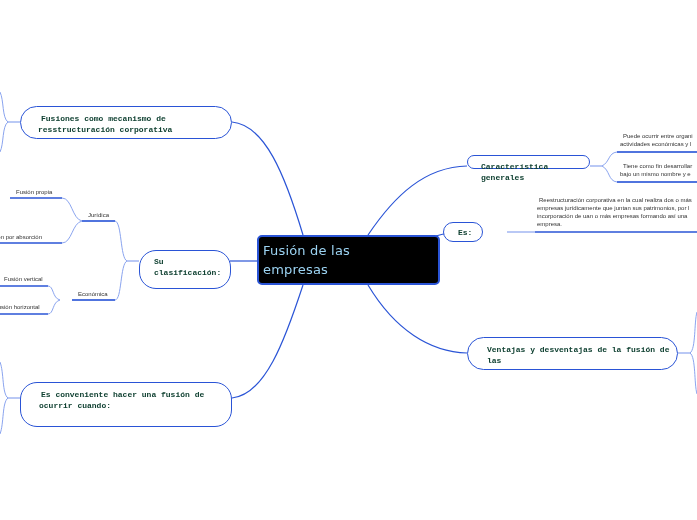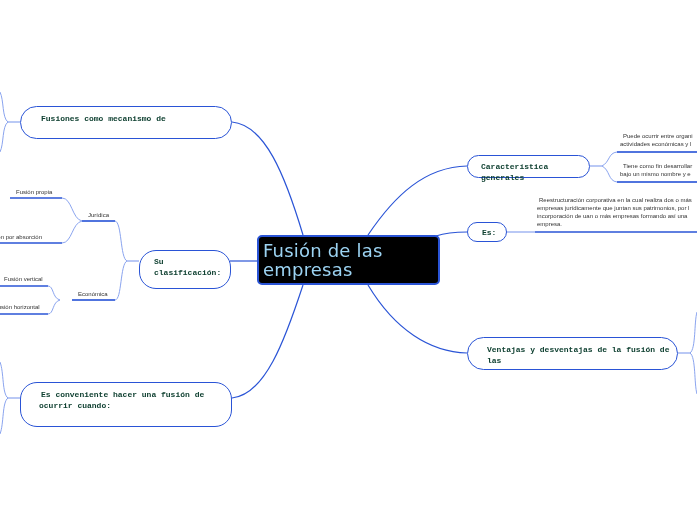--- a/index.html
+++ b/index.html
@@ -2,21 +2,21 @@
 <html><head>
   <meta charset="utf-8">
   <style>
     html, body { margin:0; padding:0; }
     body { width:697px; height:520px; position:relative; overflow:hidden; background:#ffffff; font-family:"Liberation Sans", "DejaVu Sans", sans-serif; }
     #connectors { position:absolute; left:0; top:0; width:697px; height:520px; }
     .central {
       position:absolute; left:257px; top:235px; width:183px; height:50px;
       background:#000000; border:2px solid #2a54d6; border-radius:5px;
       box-sizing:border-box; color:#9cd3f2;
-      font-family:"DejaVu Sans", sans-serif; font-size:18px; line-height:19px;
+      font-family:"DejaVu Sans", sans-serif; font-size:13px; line-height:19px;
       padding:4px 0 0 4px; letter-spacing:0.2px;
     }
     .topic {
       position:absolute; box-sizing:border-box; background:#ffffff;
       border:1.5px solid #2a54d6; border-radius:17px;
       color:#0f4031; font-weight:bold; font-size:8px; line-height:11px;
       font-family:"Liberation Sans", sans-serif;
     }
     .topic span { display:block;font-family:Liberation Mono, monospace; }
     .leaf {
@@ -75,43 +75,44 @@
   <path d="M690,353 C696,357 694,384 697,394" stroke="#8aa4ef" stroke-width="1" fill="none"></path>
 </svg>
 
 <div class="central">
   <span style="display:block">Fusión de las</span>
   <span style="display:block">empresas</span>
 </div>
 
 <div class="topic" style="left:20px;top:106px;width:212px;height:33px;padding:6px 0 0 20px;">
   <span>Fusiones como mecanismo de</span>
+  <span style="margin-left:-3px">resstructuración corporativa</span>
 </div>
 
 <div class="topic" style="left:139px;top:250px;width:92px;height:39px;padding:5px 0 0 14px;">
   <span>Su clasificación:</span>
 </div>
 
 <div class="topic" style="left:20px;top:382px;width:212px;height:45px;padding:6px 0 0 20px;">
   <span>Es conveniente hacer una fusión de</span>
   <span style="margin-left:-2px">ocurrir cuando:</span>
 </div>
 
 <div class="leaf" style="left:88px;top:211px;">Jurídica</div>
 <div class="leaf" style="left:78px;top:290px;">Económica</div>
 <div class="leaf" style="left:16px;top:188px;">Fusión propia</div>
 <div class="leaf" style="left:-14px;top:233px;">Fusión por absorción</div>
 <div class="leaf" style="left:4px;top:275px;">Fusión vertical</div>
 <div class="leaf" style="left:-6px;top:303px;">Fusión horizontal</div>
 
-<div class="topic" style="left:467px;top:155px;width:123px;height:23px;padding:5px 0 0 13px;">
+<div class="topic" style="left:467px;top:155px;width:123px;height:14px;padding:5px 0 0 13px;">
   <span>Característica generales</span>
 </div>
 
-<div class="topic" style="left:467px;top:222px;width:40px;height:20px;padding:4px 0 0 14px;">
+<div class="topic" style="left:443px;top:222px;width:40px;height:20px;padding:4px 0 0 14px;">
   <span>Es:</span>
 </div>
 
 <div class="topic" style="left:467px;top:337px;width:211px;height:33px;padding:6px 0 4px 19px;">
   <span>Ventajas y desventajas de la fusión de las</span>
 </div>
 
 <div class="leaf multi" style="left:620px;top:132px;width:90px;">
   <span style="display:block;padding-left:3px">Puede ocurrir entre organi</span>
   <span style="display:block">actividades económicas y l</span>

